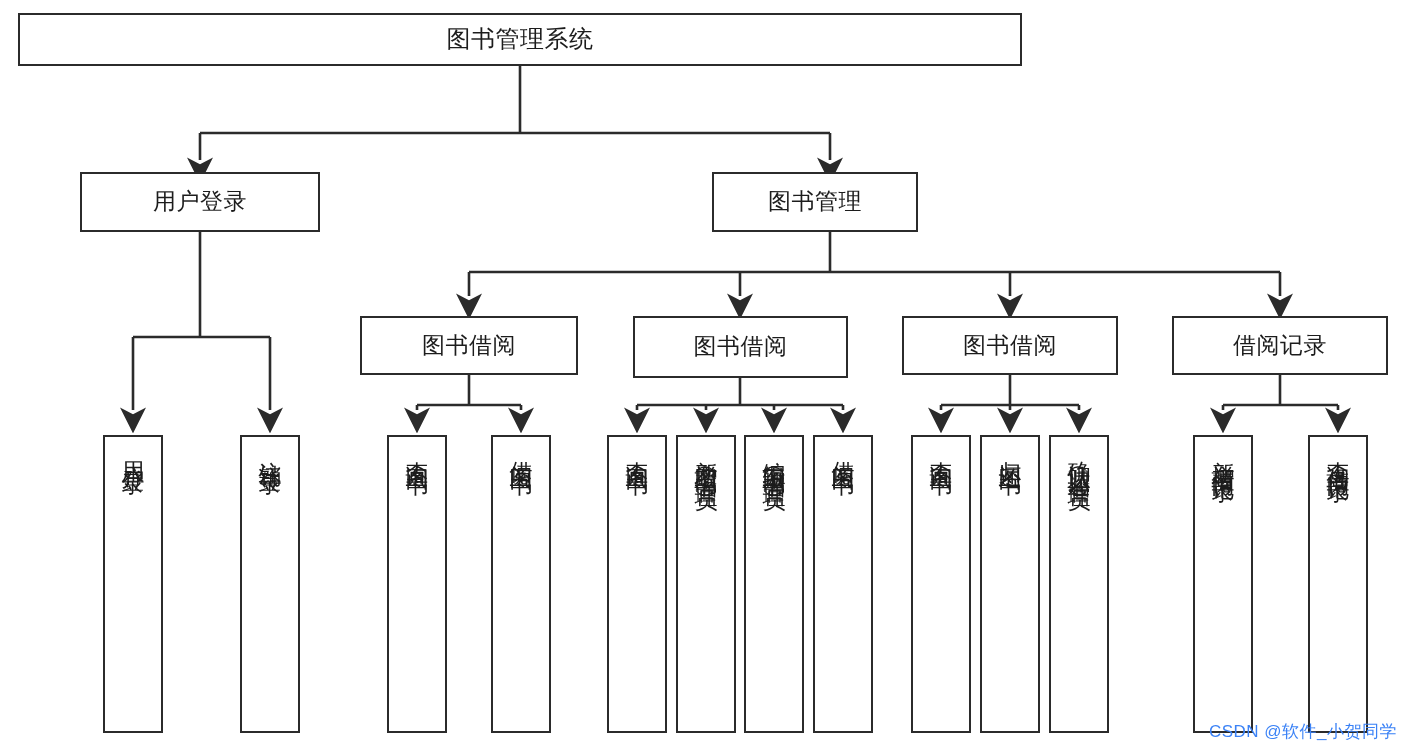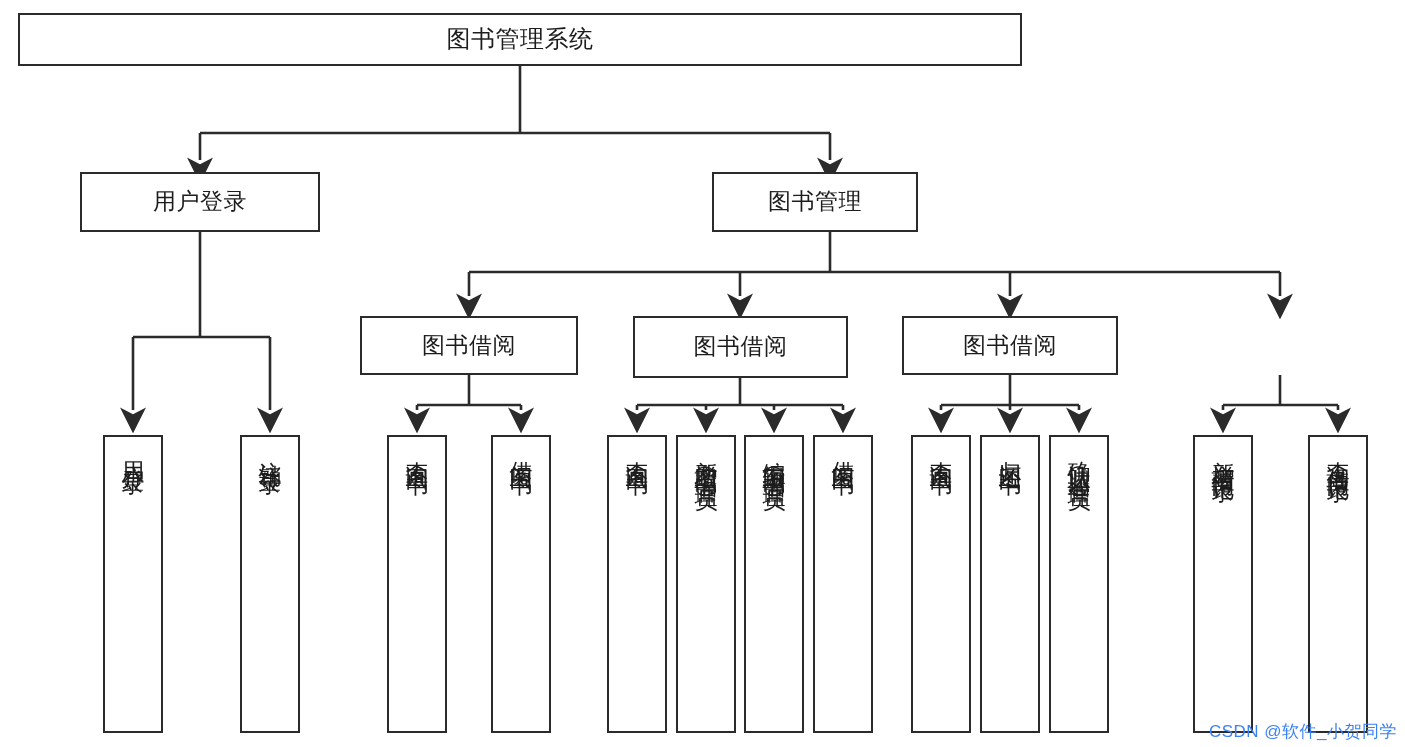--- a/index.html
+++ b/index.html
@@ -144,20 +144,23 @@
 
   <div class="node h" style="left:360px; top:316px; width:218px; height:59px;">
     <span class="label">图书借阅</span>
   </div>
   <div class="node h" style="left:633px; top:316px; width:215px; height:62px;">
     <span class="label">图书借阅</span>
   </div>
   <div class="node h" style="left:902px; top:316px; width:216px; height:59px;">
     <span class="label">图书借阅</span>
   </div>
+  <div class="node h" style="left:1172px; top:316px; width:216px; height:59px;">
+    <span class="label">借阅记录</span>
+  </div>
 
   <div class="node v" style="left:103px; top:435px; width:60px; height:298px;">
     <span class="label">用户登录</span>
   </div>
   <div class="node v" style="left:240px; top:435px; width:60px; height:298px;">
     <span class="label">注销登录</span>
   </div>
 
   <div class="node v" style="left:387px; top:435px; width:60px; height:298px;">
     <span class="label">查询图书</span>

